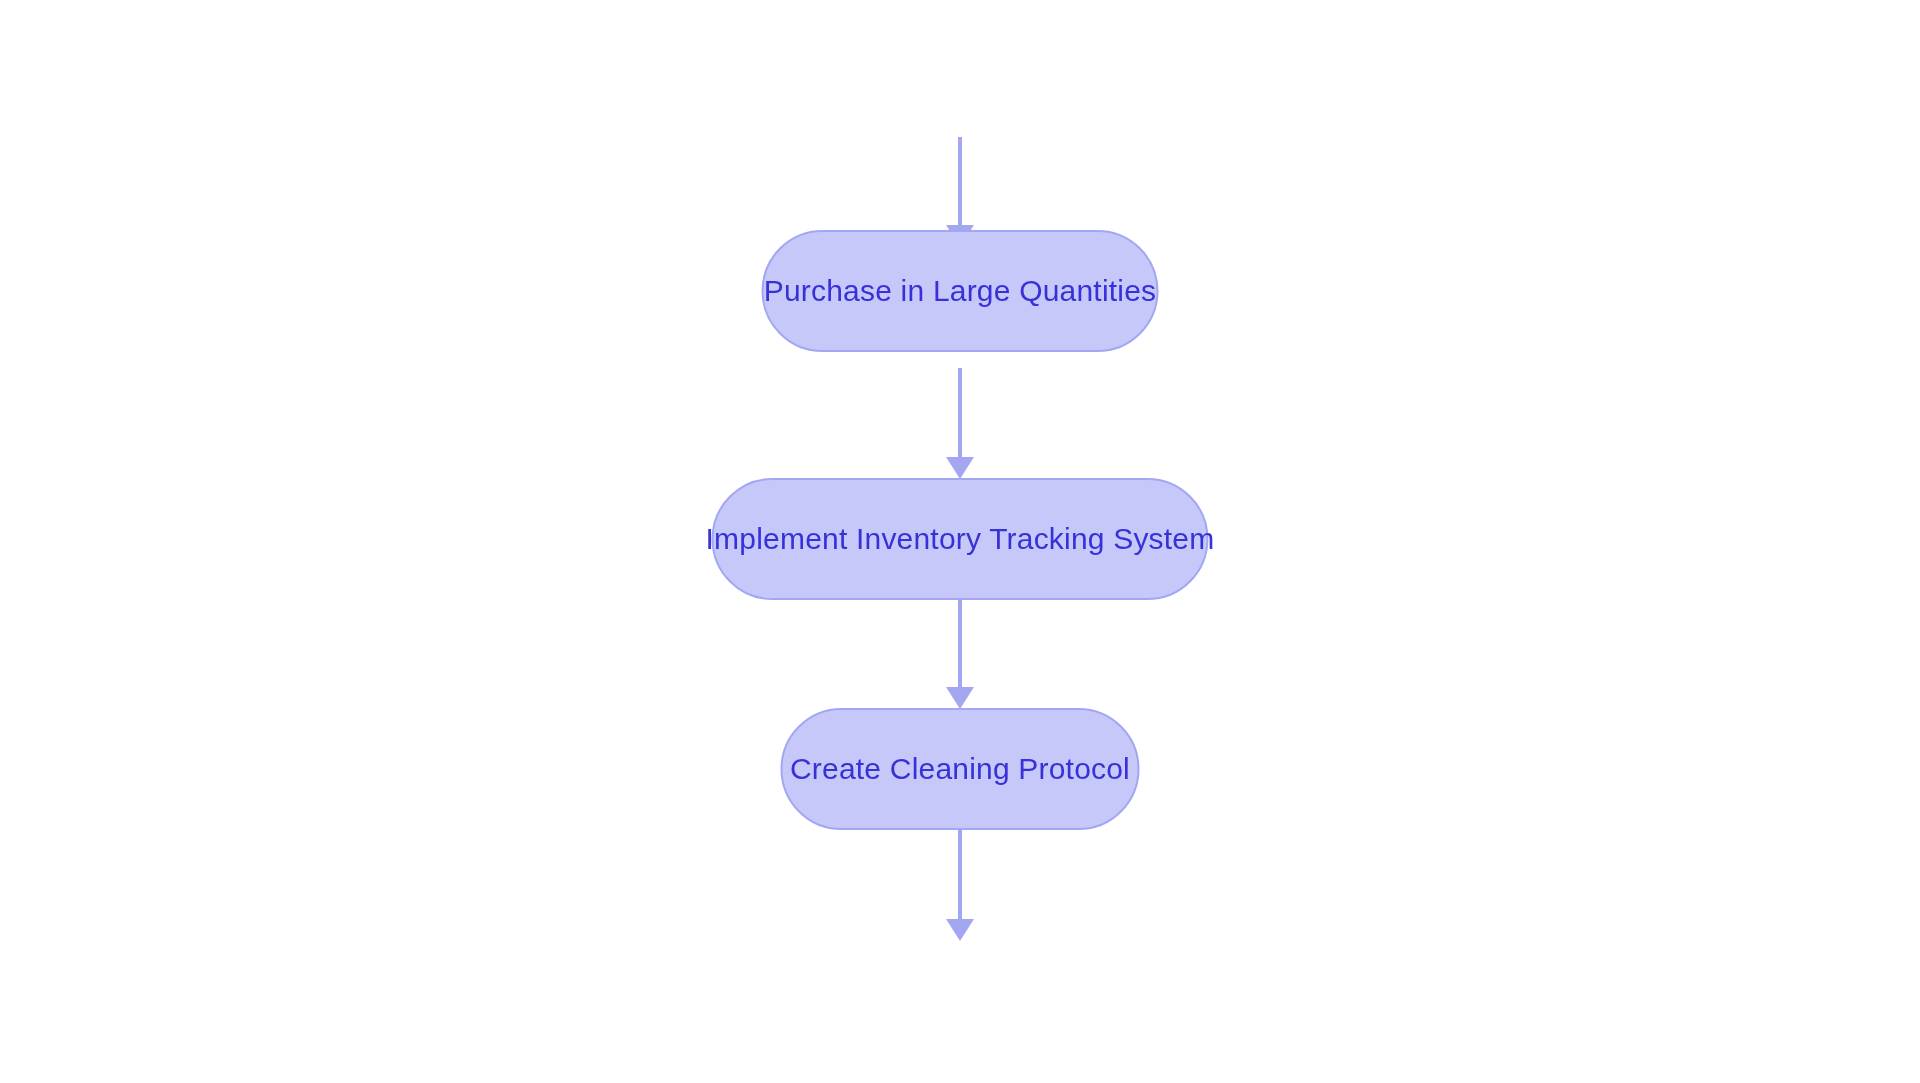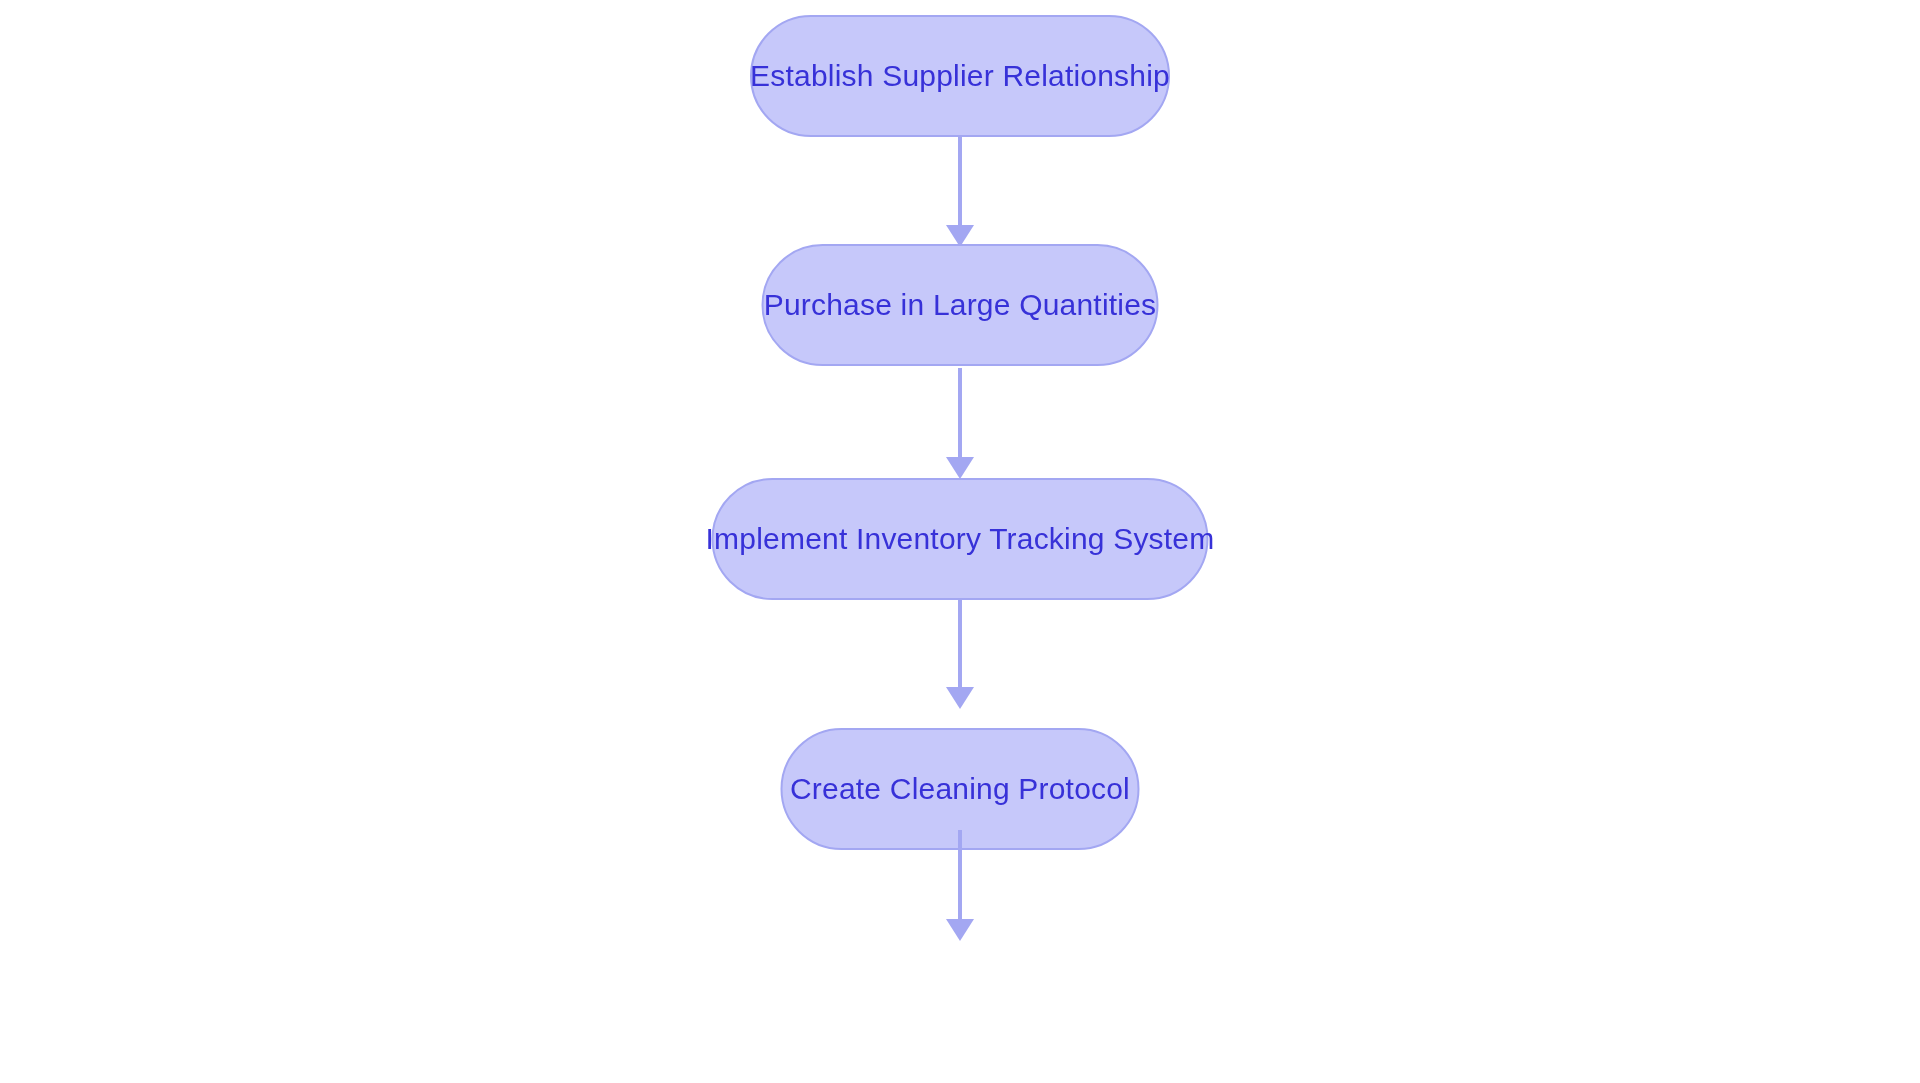--- a/index.html
+++ b/index.html
@@ -39,23 +39,23 @@
     font-size: 30px;
     font-weight: 400;
     letter-spacing: 0.2px;
     white-space: nowrap;
     line-height: 1;
     font-family: "Liberation Sans", "DejaVu Sans", sans-serif;
   }
 
   
   #node-0 { top: 15px;   width: 420px; }
-  #node-1 { top: 244px;  width: 397px; justify-content: center; }
+  #node-1 { top: 230px;  width: 397px; justify-content: center; }
   #node-2 { top: 478px;  width: 497px; text-align: right; }
-  #node-3 { top: 708px;  width: 359px; margin-top: 20px; }
+  #node-3 { top: 708px;  width: 359px; }
   #node-4 { top: 940px;  width: 385px; }
 
   
   .connector {
     position: absolute;
     left: 50%;
     transform: translateX(-50%);
     width: 30px;
     display: flex;
     flex-direction: column;
@@ -78,23 +78,20 @@
   #conn-0 { top: 137px; height: 110px; }
   #conn-1 { top: 368px; height: 111px; }
   #conn-2 { top: 600px; height: 109px; }
   #conn-3 { top: 830px; height: 111px; }
 </style>
 </head>
 <body>
 
 <div id="flowchart-canvas">
 
-  <div class="node" id="node-0">
-    <span class="node-label">Establish Supplier Relationship</span>
-  </div>
 
   <div class="connector" id="conn-0">
     <div class="conn-line"></div>
     <div class="conn-head"></div>
   </div>
 
   <div class="node" id="node-1">
     <span class="node-label">Purchase in Large Quantities</span>
   </div>
 

